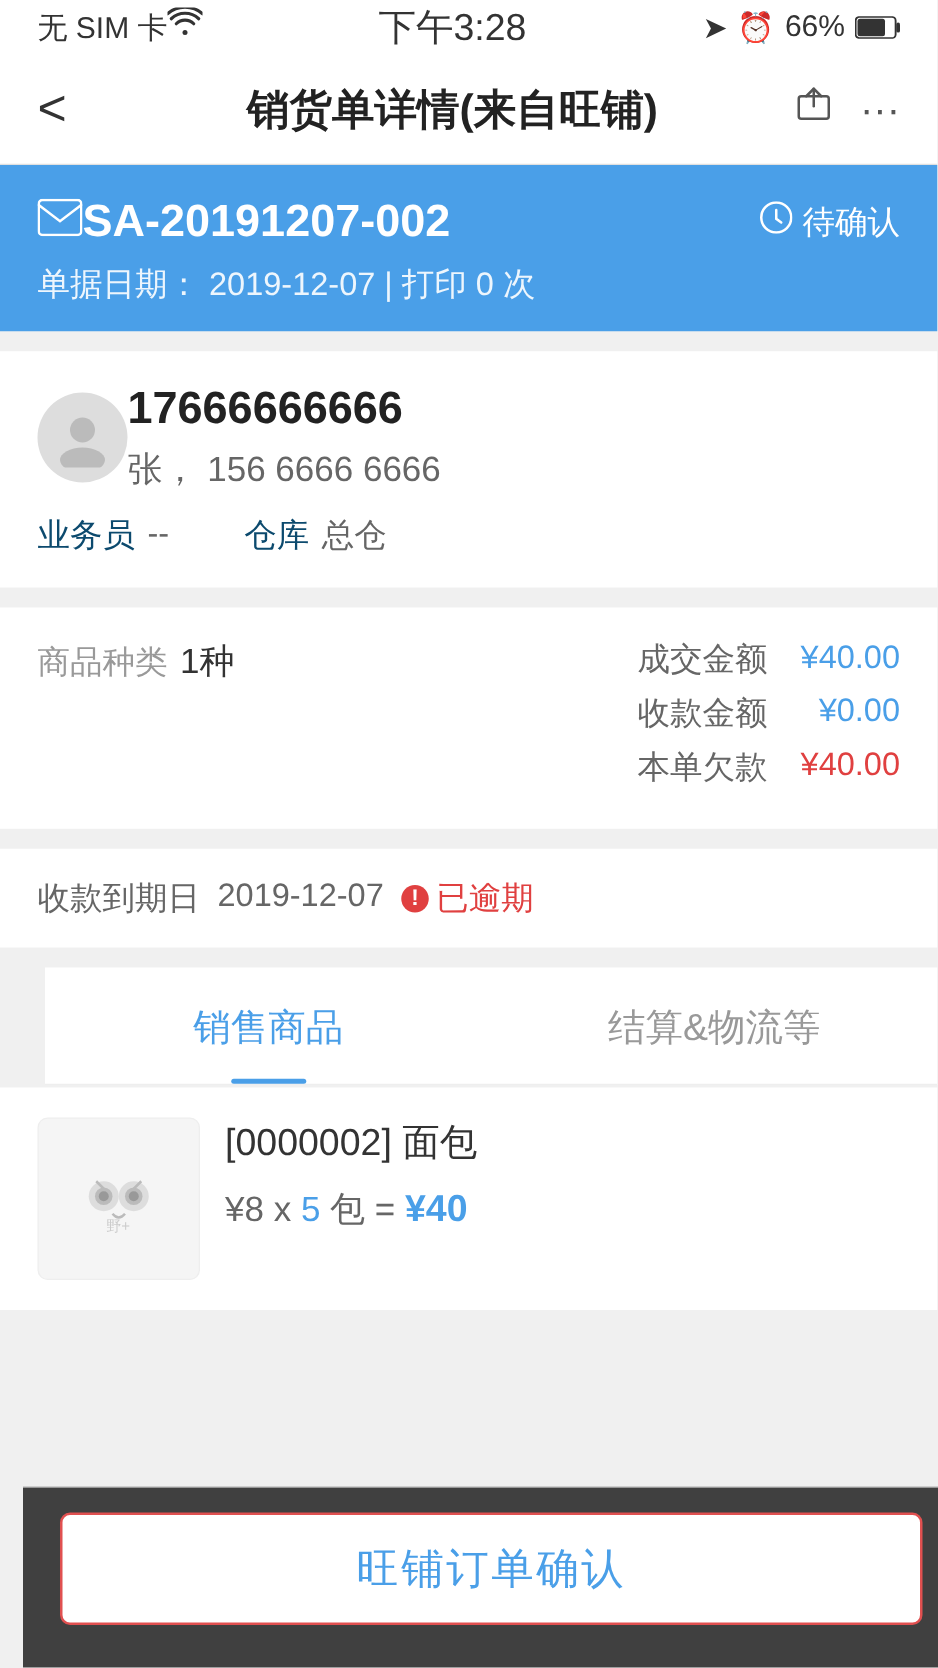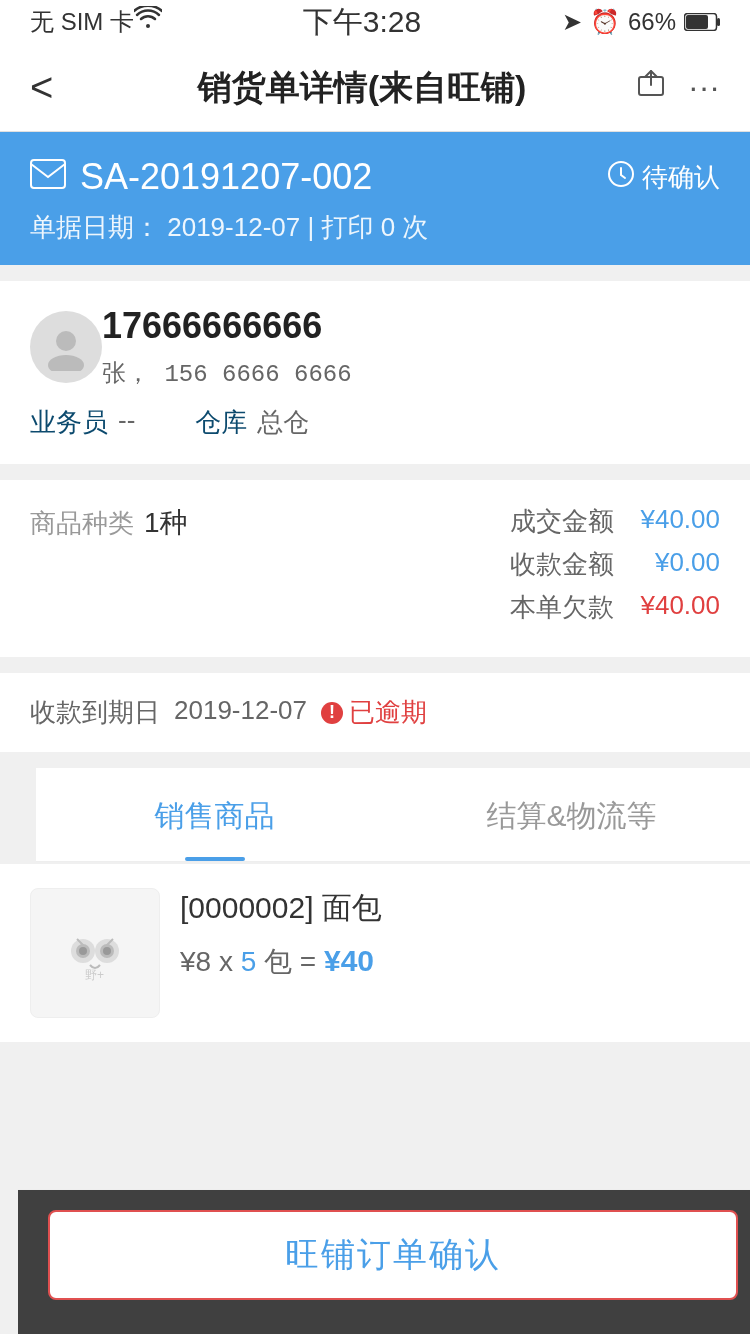--- a/index.html
+++ b/index.html
@@ -63,25 +63,24 @@
       background: #4A9FE8;
       padding: 24px 30px 20px;
     }
     .order-id-row {
       display: flex;
       justify-content: space-between;
       align-items: center;
     }
     .order-id {
       font-size: 36px;
-      font-weight: normal;
+      font-weight: bold;
       color: #fff;
       display: flex;
       align-items: center;
-      gap: 14px;
     }
     .order-status {
       display: flex;
       align-items: center;
       gap: 8px;
       color: #fff;
       font-size: 26px;
     }
     .order-date-row {
       margin-top: 12px;
@@ -109,23 +108,22 @@
       justify-content: center;
       flex-shrink: 0;
     }
     .customer-name {
       font-size: 36px;
       font-weight: 600;
       color: #222;
     }
     .customer-info {
       margin-top: 10px;
-      font-size: 24px;
+      font-size: 28px;
       color: #666;
-      font-family: Liberation Mono, monospace;
     }
     .customer-meta {
       display: flex;
       gap: 60px;
       margin-top: 16px;
       font-size: 26px;
       color: #666;
     }
     .meta-item { display: flex; gap: 10px; }
     .meta-label { color: #0c4a6e; }

